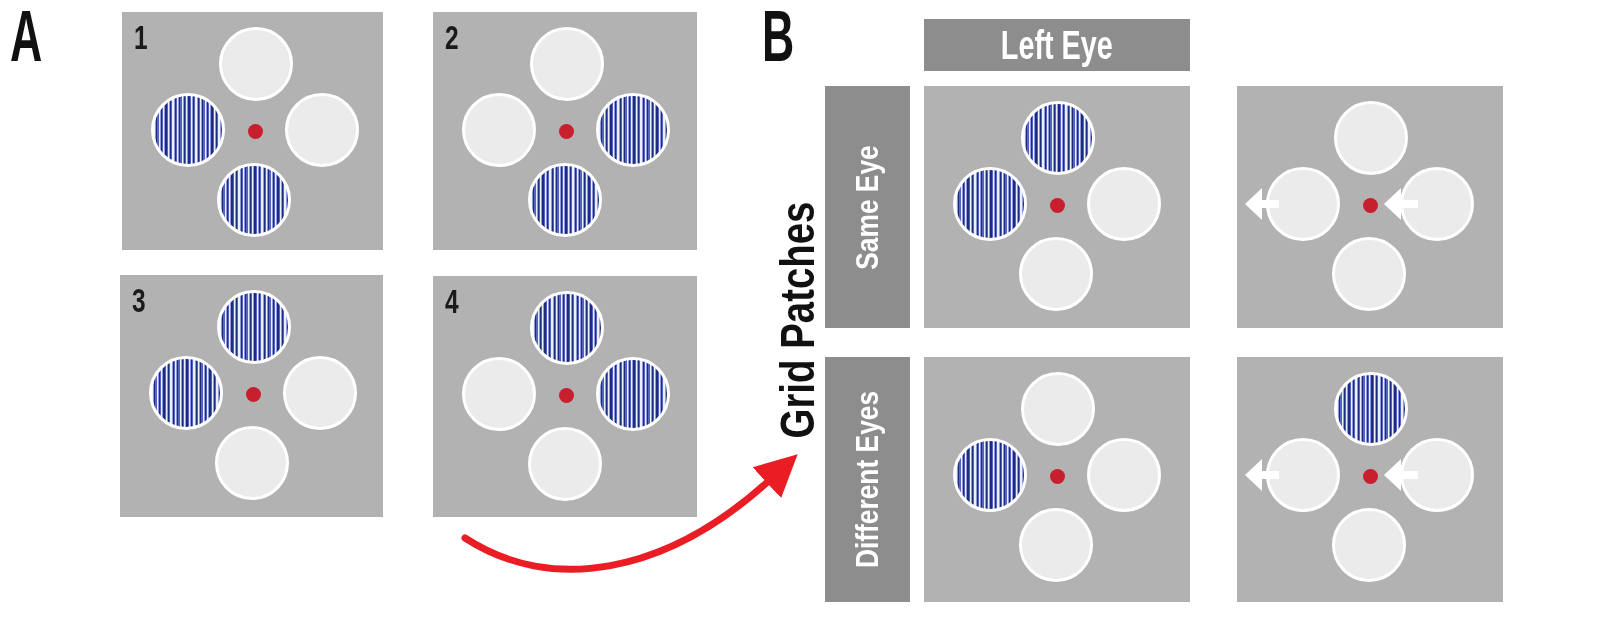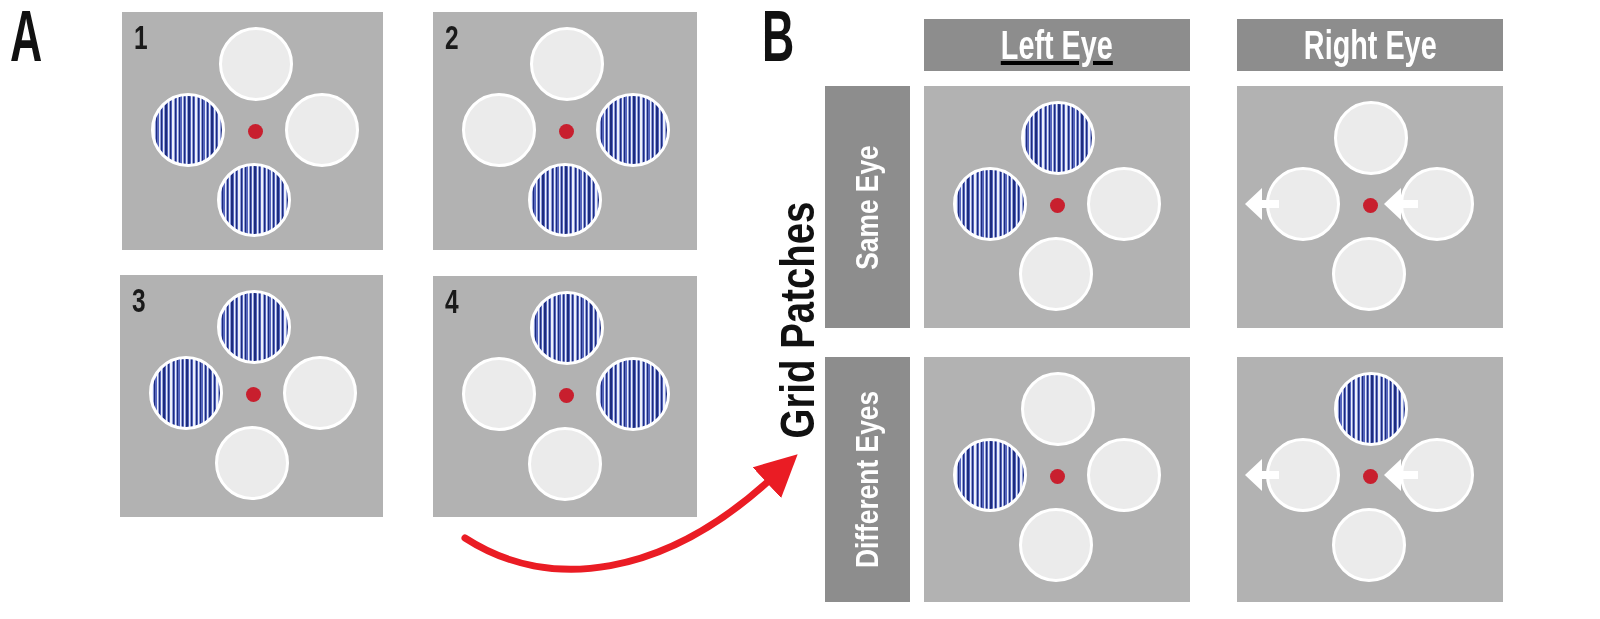--- a/index.html
+++ b/index.html
@@ -47,21 +47,21 @@
     position:absolute;left:0;top:0;width:0;height:0;
     border-top:16px solid transparent;border-bottom:16px solid transparent;
     border-right:17px solid #ffffff;
   }
   .warrow .stem{position:absolute;left:16px;top:12px;width:18px;height:8px;background:#ffffff;}
   
   .colhead{
     position:absolute;top:19px;width:266px;height:52px;background:#8d8d8d;
     display:flex;align-items:center;justify-content:center;
   }
-  .ch1{left:924px;text-decoration:underline;} .ch2{left:1237px;}
+  .ch1{left:924px;} .ch2{left:1237px;}
   .colhead .htext{
     color:#ffffff;font-weight:bold;font-size:40px;line-height:1;white-space:nowrap;
     transform:scaleX(0.72);
   }
   .rowbar{
     position:absolute;left:825px;width:85px;background:#8d8d8d;
     display:flex;align-items:center;justify-content:center;
   }
   .rb1{top:86px;height:242px;} .rb2{top:357px;height:245px;}
   .rowbar .vtext{
@@ -130,23 +130,20 @@
 
   <div class="panel-label pl-b">B</div>
 
   <div class="axis-label-box">
     <span class="vtext">Grid Patches</span>
   </div>
 
   <div class="colhead ch1">
     <span class="htext">Left Eye</span>
   </div>
-  <div class="colhead ch2">
-    <span class="htext">Right Eye</span>
-  </div>
 
   <div class="rowbar rb1">
     <span class="vtext">Same Eye</span>
   </div>
   <div class="rowbar rb2">
     <span class="vtext">Different Eyes</span>
   </div>
 
   <div class="stim sq-b1">
       <div class="patch striped" style="left: 97px; top: 15px;"></div>

